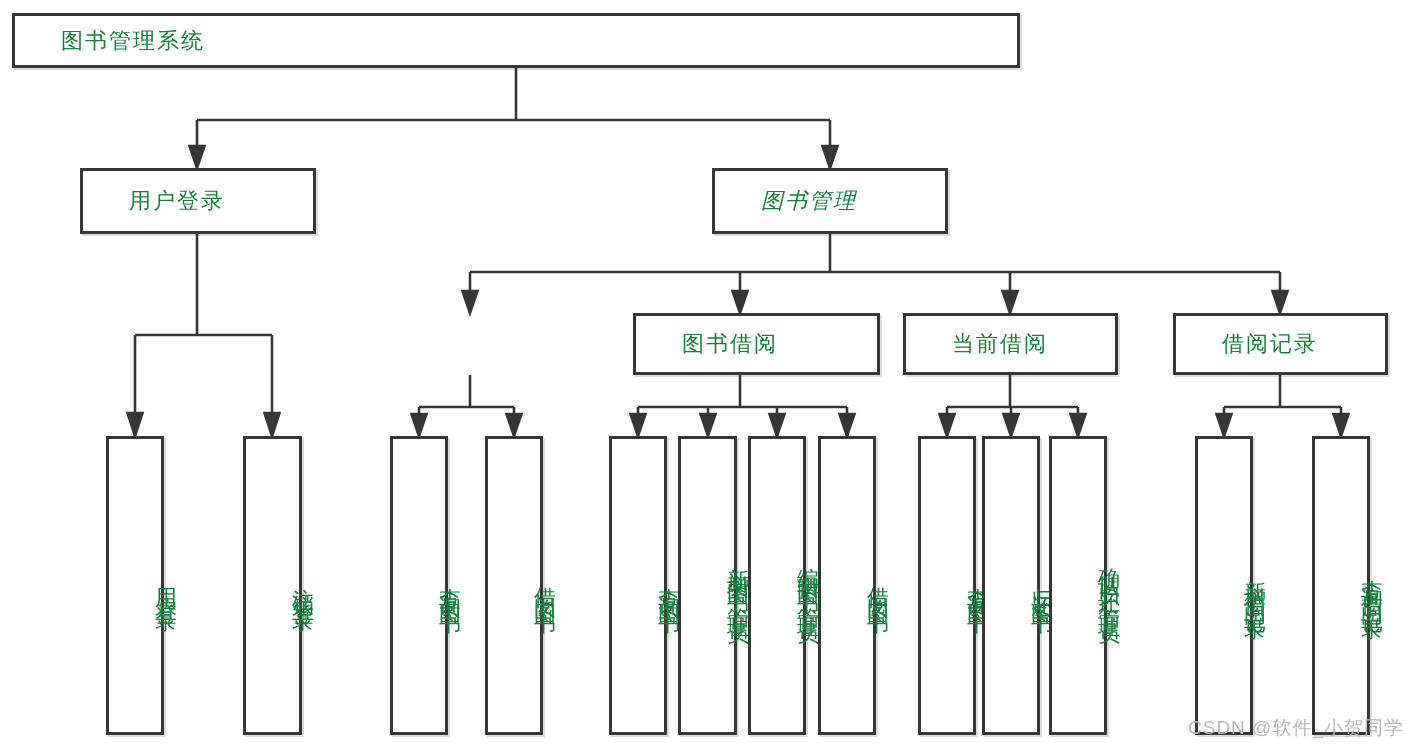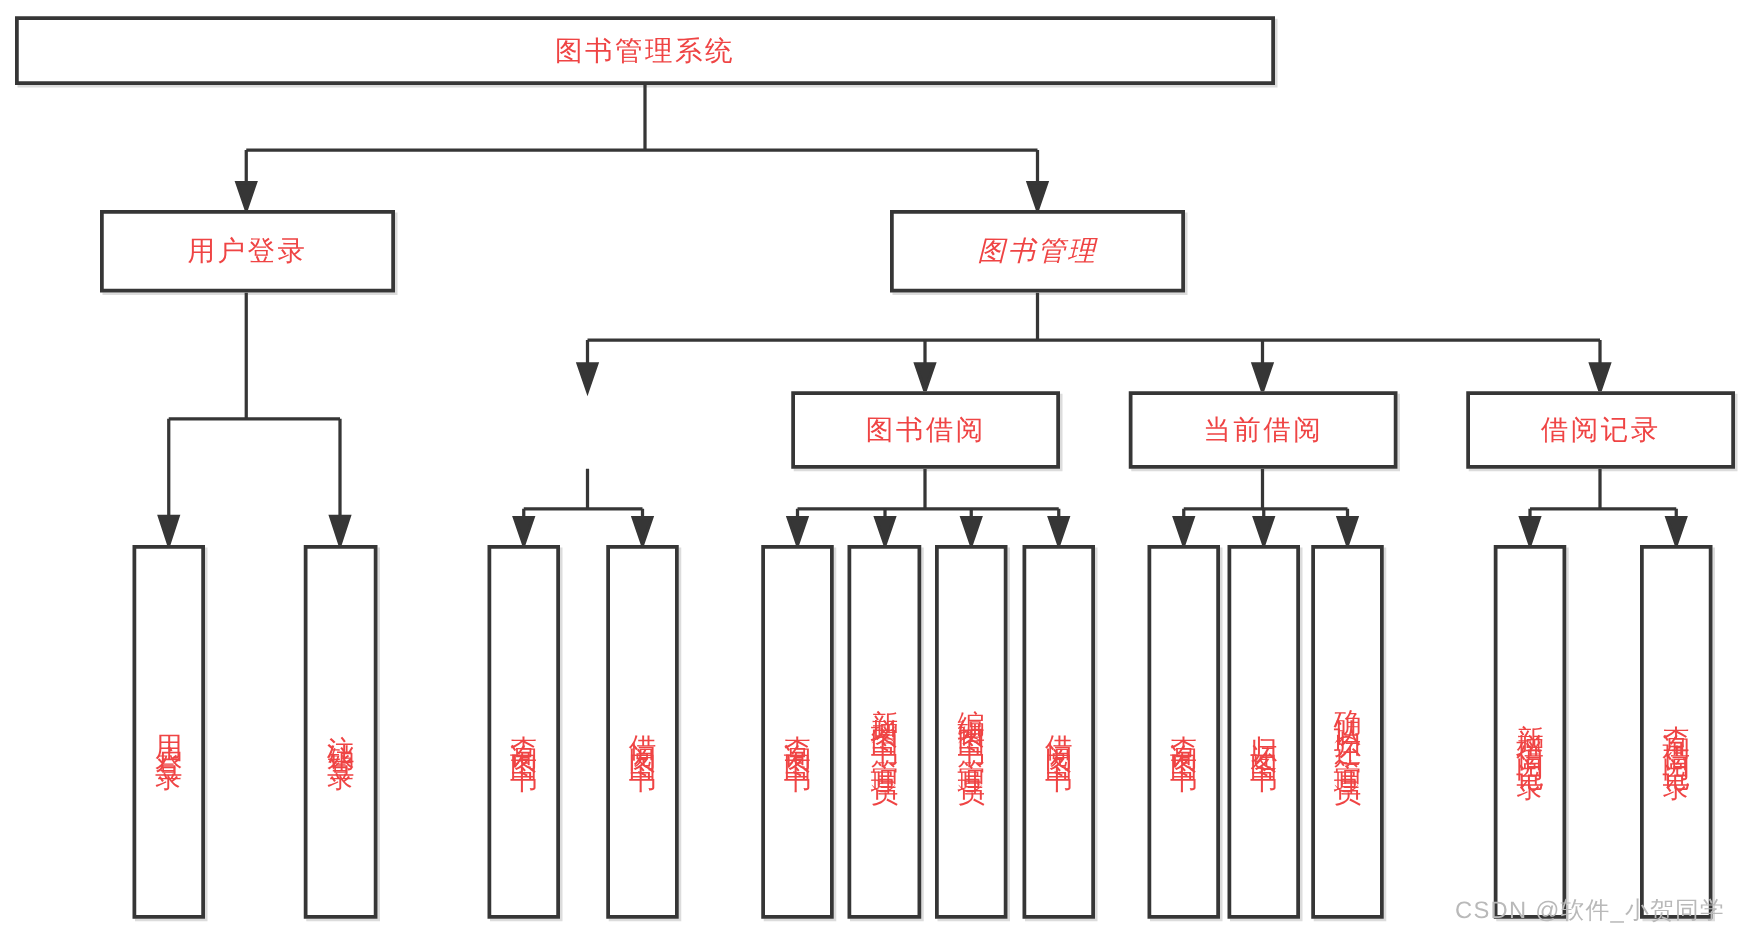--- a/index.html
+++ b/index.html
@@ -18,40 +18,40 @@
     width: 1405px; height: 747px;
     z-index: 1;
   }
   .node {
     position: absolute;
     background: #ffffff;
     border: 3px solid #363636;
     box-shadow: 2px 2px 0 rgba(60,60,60,0.18);
     display: flex;
     align-items: center;
-    justify-content: center;
-    color: #ef4444;
+    color: #15803d;
     z-index: 2;
+    padding-left: 46px;
   }
   .node .h-label {
     font-size: 22px;
     letter-spacing: 2px;
     white-space: nowrap;
   }
   .leaf .v-label {
     writing-mode: vertical-rl;
     text-orientation: mixed;
     font-size: 22px;
     line-height: 1;
     letter-spacing: 8px;
     white-space: nowrap;
   }
   .watermark {
     position: absolute;
-    left: 1164px;
+    left: 1188px;
     top: 715px;
     font-size: 19px;
     letter-spacing: 1px;
     color: #b9b9b9;
     z-index: 10;
     white-space: nowrap;
   }
 </style>
 </head>
 <body>
@@ -140,21 +140,21 @@
     <span class="h-label">图书管理系统</span>
   </div>
 
   <div class="node" style="left:80px; top:168px; width:236px; height:66px;">
     <span class="h-label">用户登录</span>
   </div>
   <div class="node" style="left:712px; top:168px; width:236px; height:66px;font-style:italic;">
     <span class="h-label">图书管理</span>
   </div>
 
-  <div class="node" style="left:633px; top:313px; width:215px; height:62px;">
+  <div class="node" style="left:633px; top:313px; width:247px; height:62px;">
     <span class="h-label">图书借阅</span>
   </div>
   <div class="node" style="left:903px; top:313px; width:215px; height:62px;">
     <span class="h-label">当前借阅</span>
   </div>
   <div class="node" style="left:1173px; top:313px; width:215px; height:62px;">
     <span class="h-label">借阅记录</span>
   </div>
 
   <div class="node leaf" style="left:106px; top:436px; width:58px; height:299px;">

